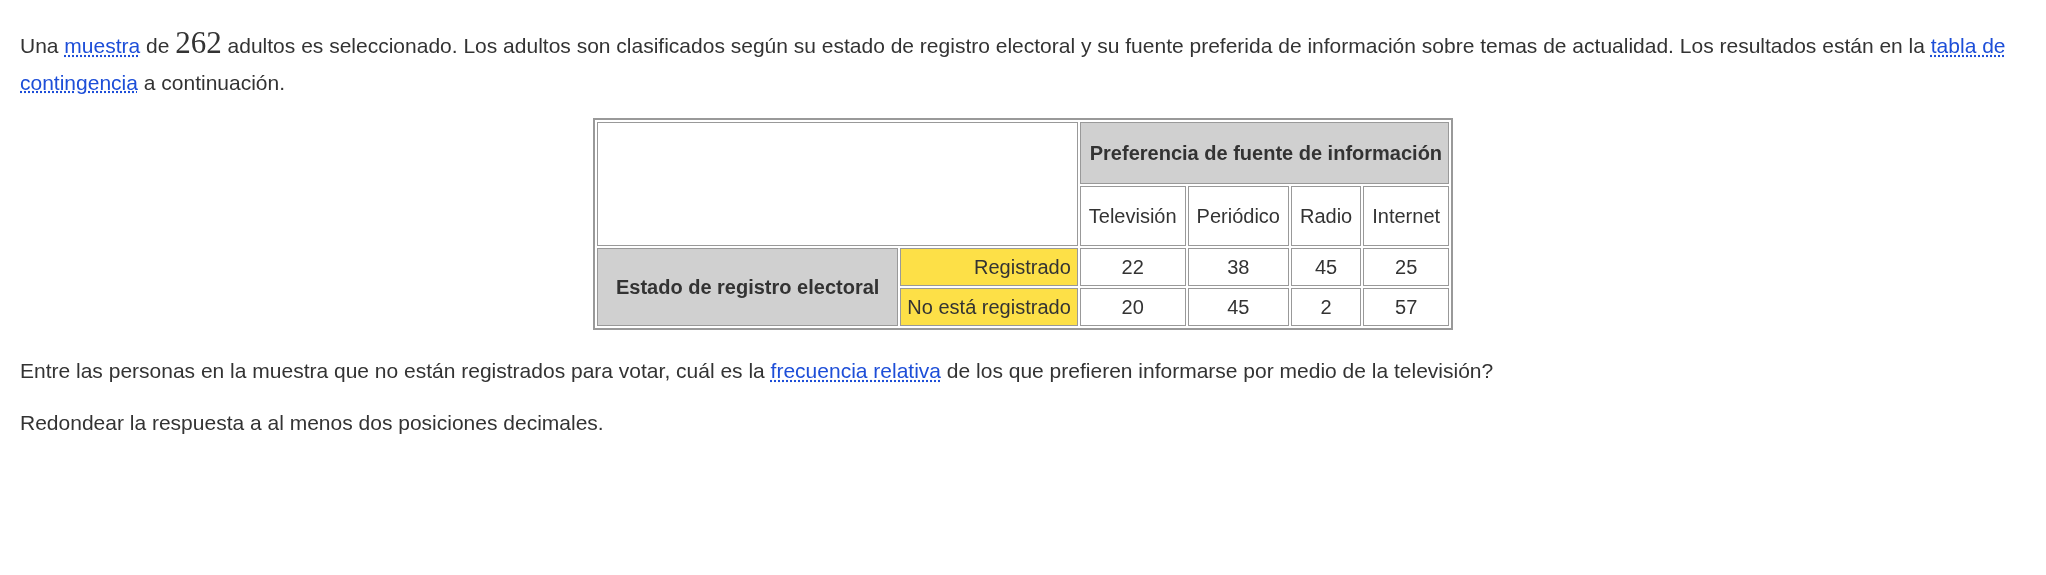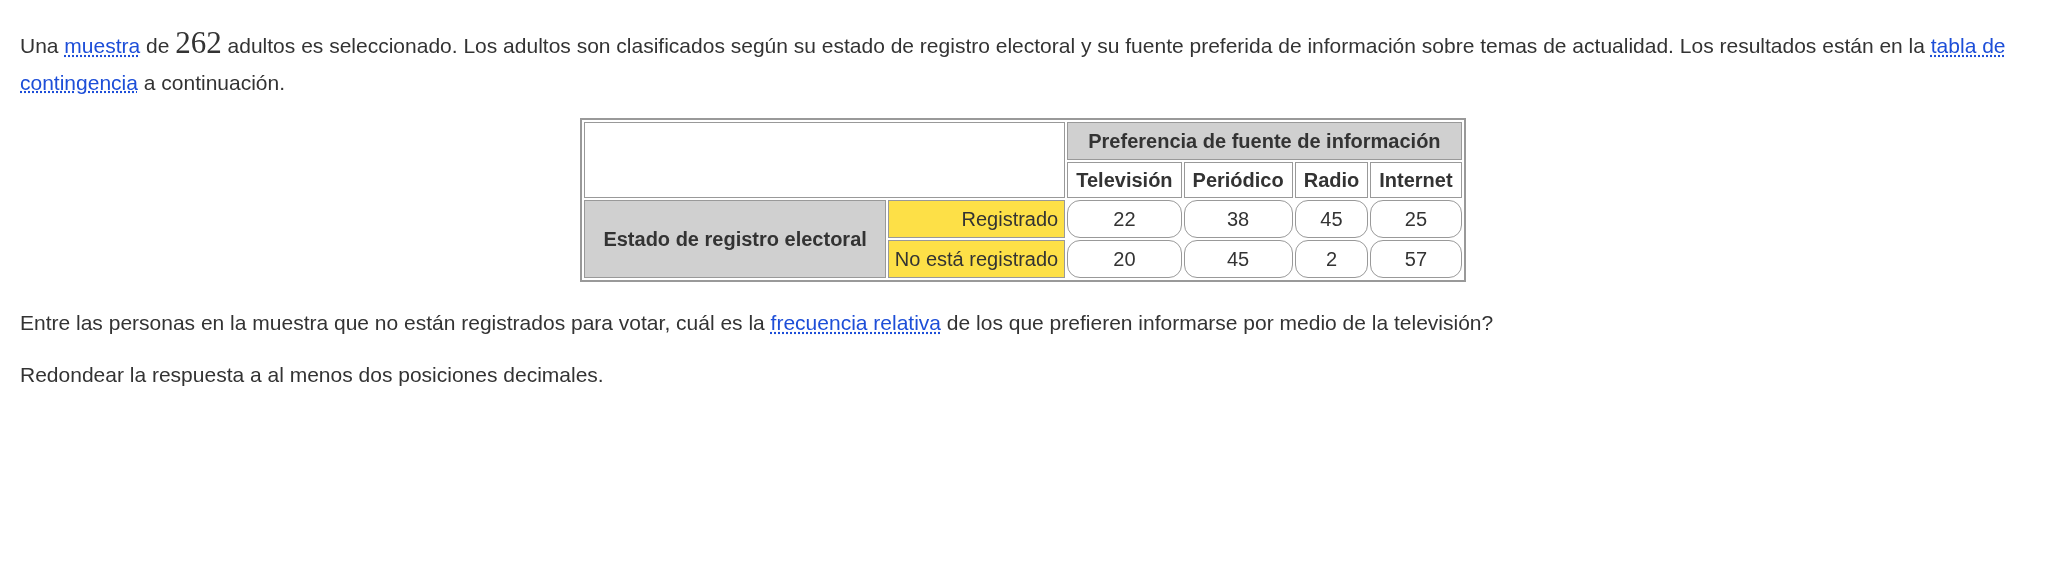--- a/index.html
+++ b/index.html
@@ -41,49 +41,48 @@
     td, th {
       border: 1px solid #999;
       padding: 3px 8px;
       text-align: center;
       font-size: 20px;
       background: #fff;
     }
     .header-cell {
       background: #d0d0d0;
       font-weight: bold;
-      text-align: center;
-      padding: 3px 6px;
+      text-align: right;
+      padding: 15px 6px;
     }
     .sub-header {
       background: #fff;
-      font-weight: bold;
+      font-weight: normal;
       text-align: center;
-      padding: 2px 8px;
+      padding: 14px 8px;
     }
     .row-label {
       background: #fde047;
       text-align: right;
       padding: 3px 6px;
     }
     .row-group-label {
       background: #d0d0d0;
       font-weight: bold;
       text-align: left;
       padding: 3px 18px;
     }
     .blank-cell {
       background: #fff;
       border: 1px solid #999;
     }
     .data-cell {
       background: #fff;
       text-align: center;
       min-width: 60px;
-      border-radius: 13px;
     }
   </style>
 </head>
 <body>
 
 <div class="paragraph">
   <span>Una </span><span class="link">muestra</span><span> de </span><span class="number">262</span><span> adultos es seleccionado. Los adultos son clasificados según su estado de registro electoral y su fuente preferida de información sobre temas de actualidad. Los resultados están en la </span><span class="link">tabla de contingencia</span><span> a continuación.</span>
 </div>
 
 <div class="table-container">

